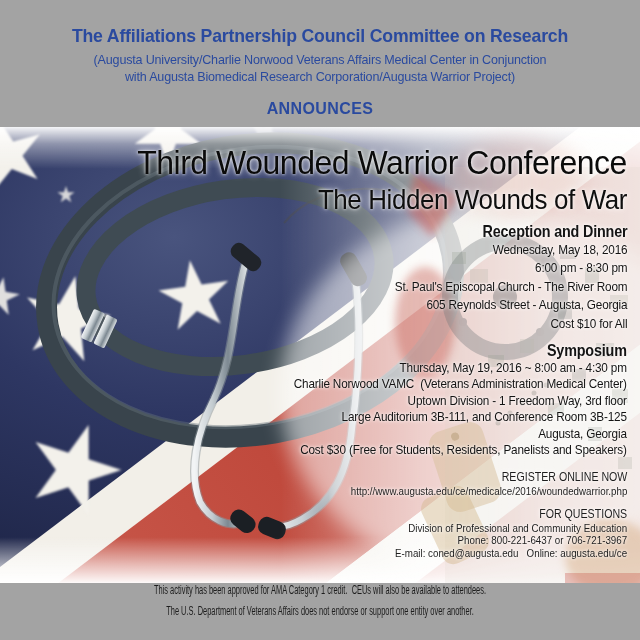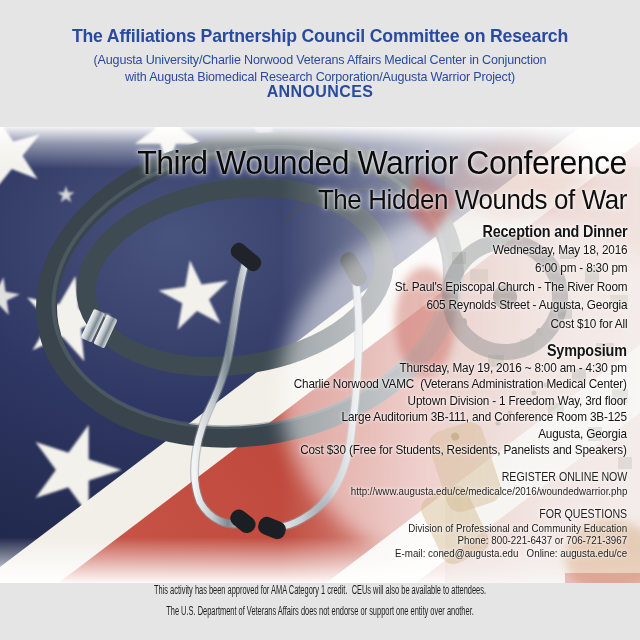--- a/index.html
+++ b/index.html
@@ -1,34 +1,34 @@
 <!DOCTYPE html>
 <html><head>
 <meta charset="utf-8">
 <style>
   html,body { margin:0; padding:0; background:#ffffff; }
   .page {
     position:relative; width:640px; height:640px; overflow:hidden;
-    background:#e5e5e5;
+    background:#a3a3a3;
     font-family:"Liberation Sans", sans-serif;
   }
   
   .header-title {
     position:absolute; top:25px; left:0; right:0; text-align:center;
     color:#2a4a9f; font-size:19px; font-weight:bold; white-space:nowrap;
     letter-spacing:-0.2px; transform:scaleX(.93); transform-origin:50% 50%;
   }
   .header-sub {
     position:absolute; left:0; right:0; text-align:center;
     color:#2a4a9f; font-size:13.5px; white-space:nowrap; letter-spacing:-0.2px;
     transform:scaleX(.93); transform-origin:50% 50%;
   }
   .sub1 { top:52px; } .sub2 { top:69px; }
   .announces {
-    position:absolute; top:83px; left:0; right:0; text-align:center;
+    position:absolute; top:100px; left:0; right:0; text-align:center;
     color:#2a4a9f; font-size:16px; font-weight:bold; letter-spacing:.4px;
   }
   
   .photo { position:absolute; top:127px; left:0; display:block; }
   
   .hero-title {
     position:absolute; top:143px; right:13px; color:#0b0b0b;
     font-size:33px; line-height:40px; white-space:nowrap; letter-spacing:-0.5px;
     transform:scaleX(.97); transform-origin:100% 50%;
     text-shadow:0 0 3px rgba(255,255,255,.95), 0 0 8px rgba(255,255,255,.8);

